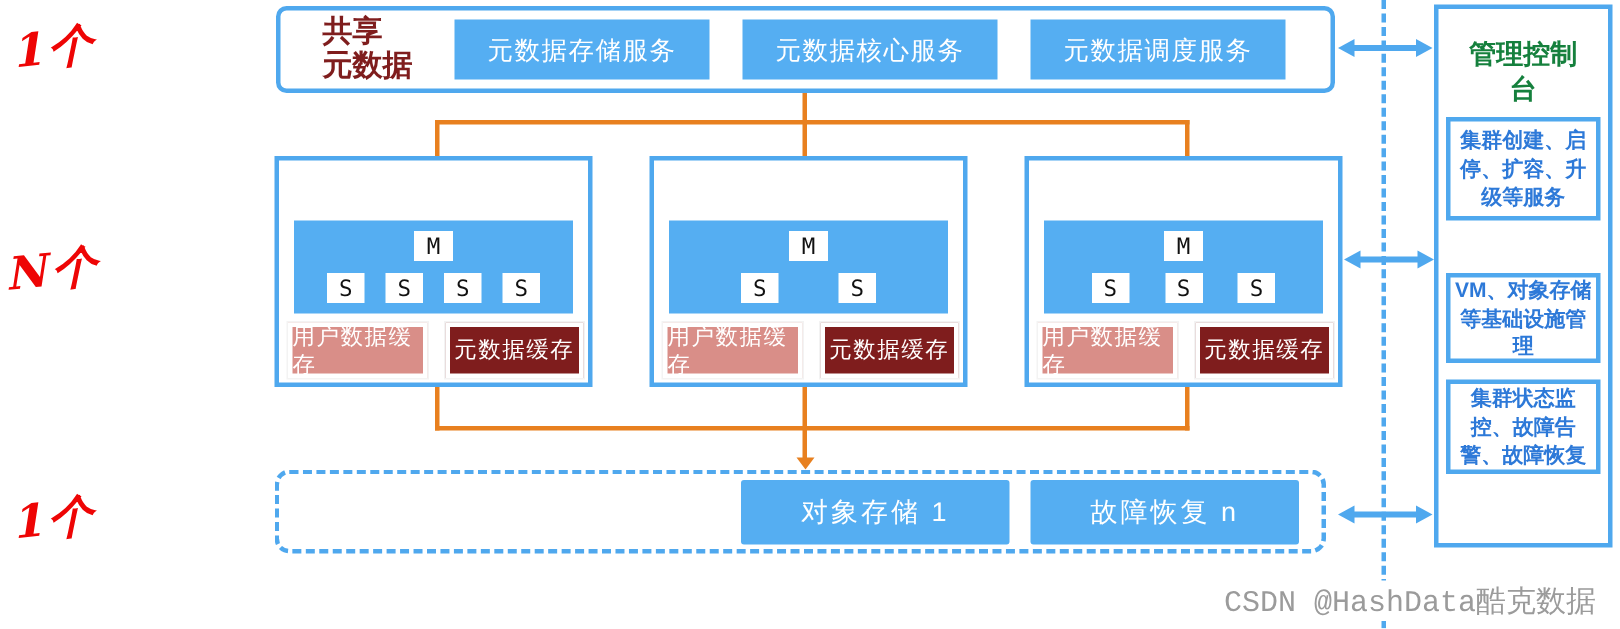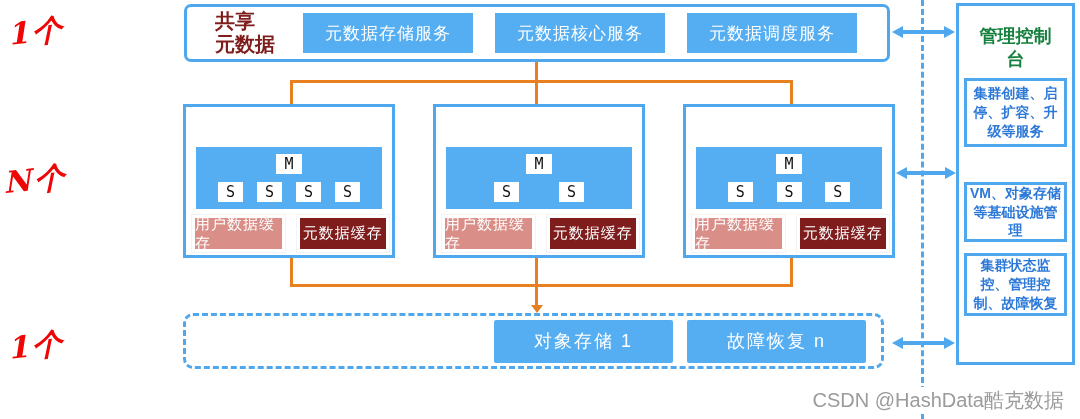--- a/index.html
+++ b/index.html
@@ -107,21 +107,21 @@
     display:flex;align-items:center;justify-content:center;text-align:center;
     padding:2px;box-sizing:border-box;
   }
   .console-func:nth-of-type(1){top:72px;height:69px;}
   .console-func:nth-of-type(2){top:176px;height:60px;}
   .console-func:nth-of-type(3){top:247px;height:63px;}
 
   
   .watermark{
     position:absolute;right:16px;top:387px;color:#9b9b9b;font-size:20px;
-    background:#fff;padding-left:6px;z-index:4;white-space:nowrap;
+    background:#fff;padding-left:6px;z-index:4;white-space:nowrap;font-family:Liberation Mono, monospace;
   }
 </style>
 </head>
 <body>
 
 <div class="canvas">
 
   <div class="count-label" id="lbl-top">1个</div>
   <div class="count-label" id="lbl-mid">N个</div>
   <div class="count-label" id="lbl-bot">1个</div>
@@ -208,18 +208,18 @@
   <div class="harrow" id="arrow-bot">
       <span class="shaft"></span>
     </div>
 
   <div class="console">
     <div class="console-title">管理控制
 台</div>
     <div id="console-funcs">
         <div class="console-func">集群创建、启停、扩容、升级等服务</div>
         <div class="console-func">VM、对象存储等基础设施管理</div>
-        <div class="console-func">集群状态监控、管理控制、故障恢复</div>
+        <div class="console-func">集群状态监控、故障告警、故障恢复</div>
       </div>
   </div>
 
   <div class="watermark">CSDN @HashData酷克数据</div>
 </div>
 
 </body></html>

